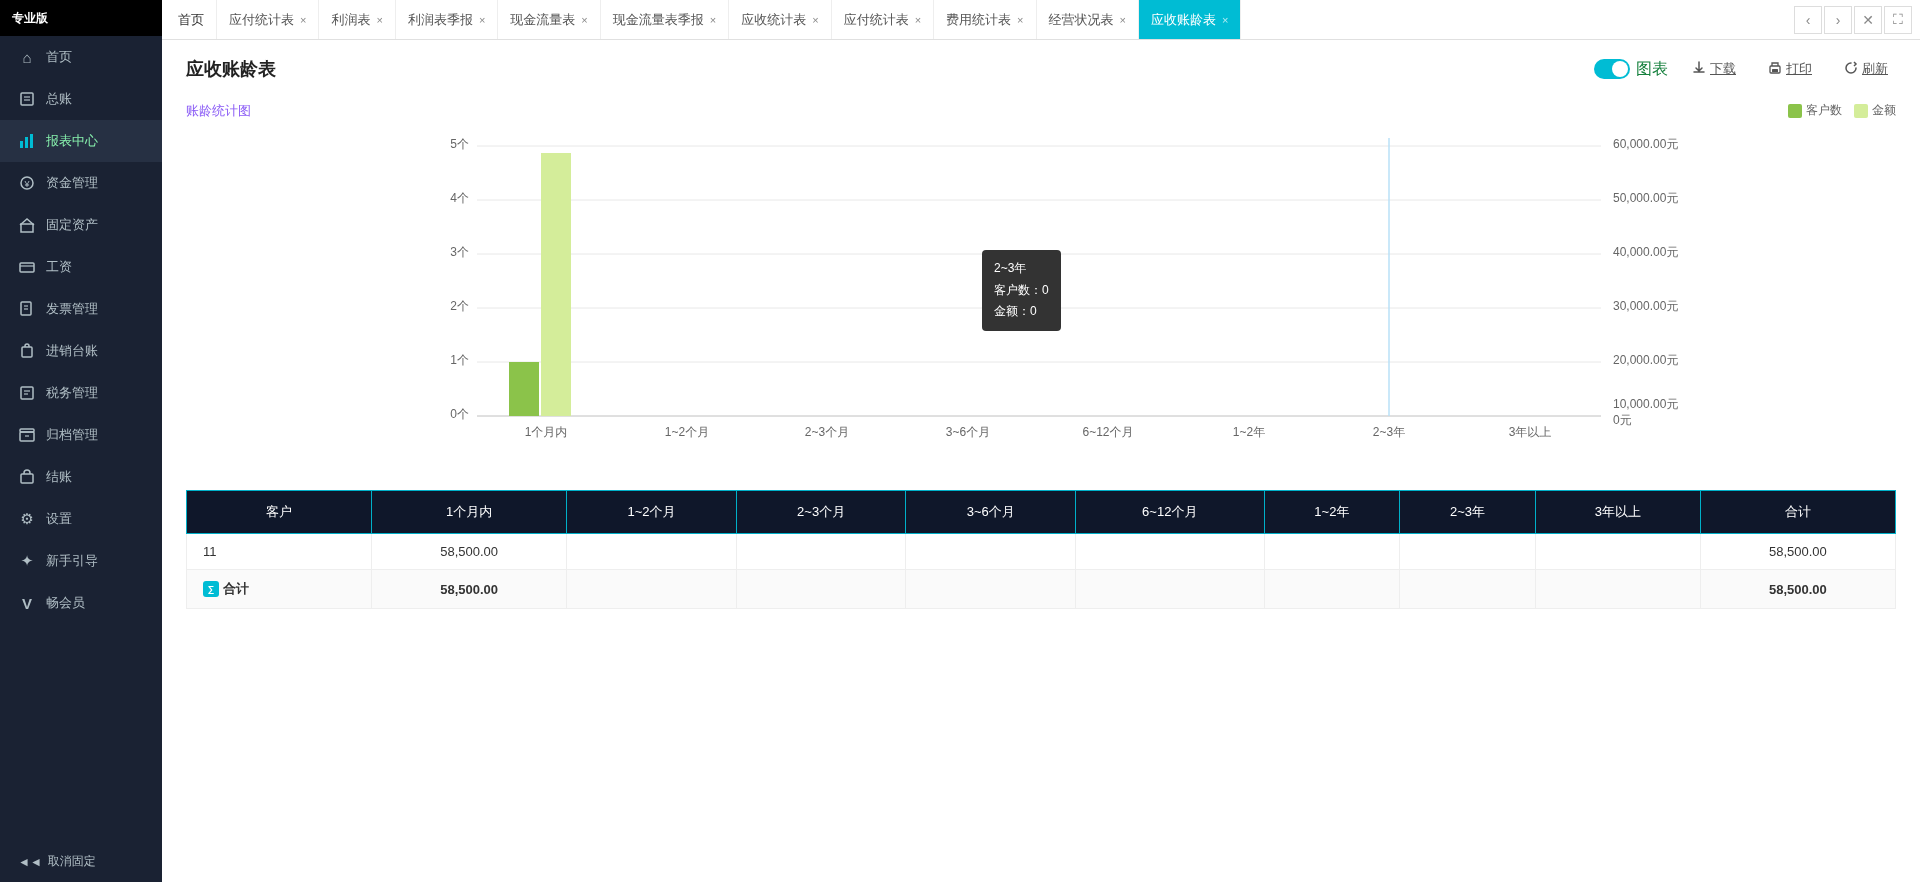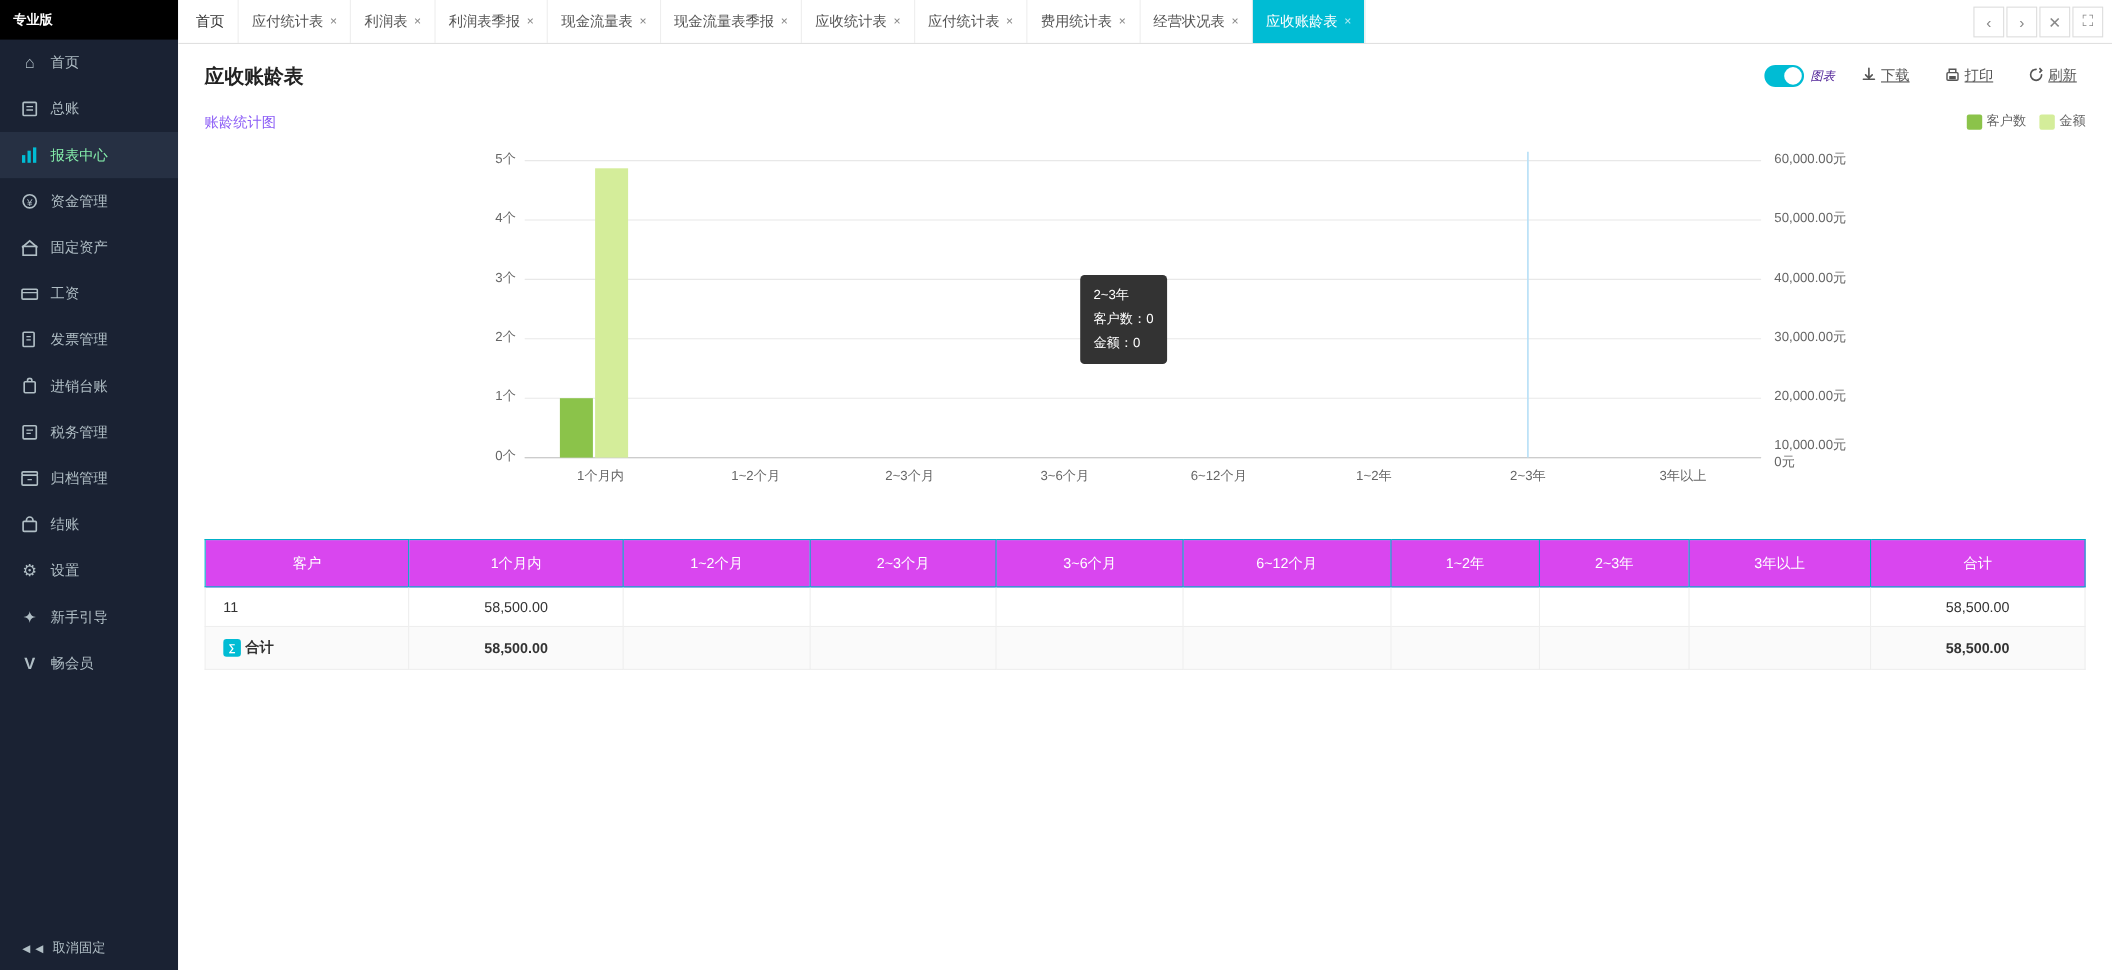--- a/index.html
+++ b/index.html
@@ -165,23 +165,22 @@
     .toggle-thumb {
       width: 16px;
       height: 16px;
       background: #fff;
       border-radius: 50%;
       position: absolute;
       top: 2px;
       right: 2px;
     }
     .toggle-label {
-      font-size: 11px;
-      color: #4c1d95;
-      font-style: italic;
+      font-size: 16px;
+      color: #15803d;
     }
     .action-btn {
       display: flex;
       align-items: center;
       gap: 4px;
       font-size: 13px;
       color: #555;
       cursor: pointer;
       padding: 4px 8px;
       text-decoration: underline;
@@ -225,21 +224,21 @@
     .table-container {
       padding: 0 24px 24px 24px;
       flex-shrink: 0;
     }
     table {
       width: 100%;
       border-collapse: collapse;
       font-size: 13px;
     }
     thead tr {
-      background: #d946ef;
+      background: #0f172a;
       color: #fff;
     }
     thead th {
       padding: 12px 8px;
       text-align: center;
       font-weight: 500;
       border: 1px solid #00b0c8;
     }
     tbody tr {
       border-bottom: 1px solid #eee;

